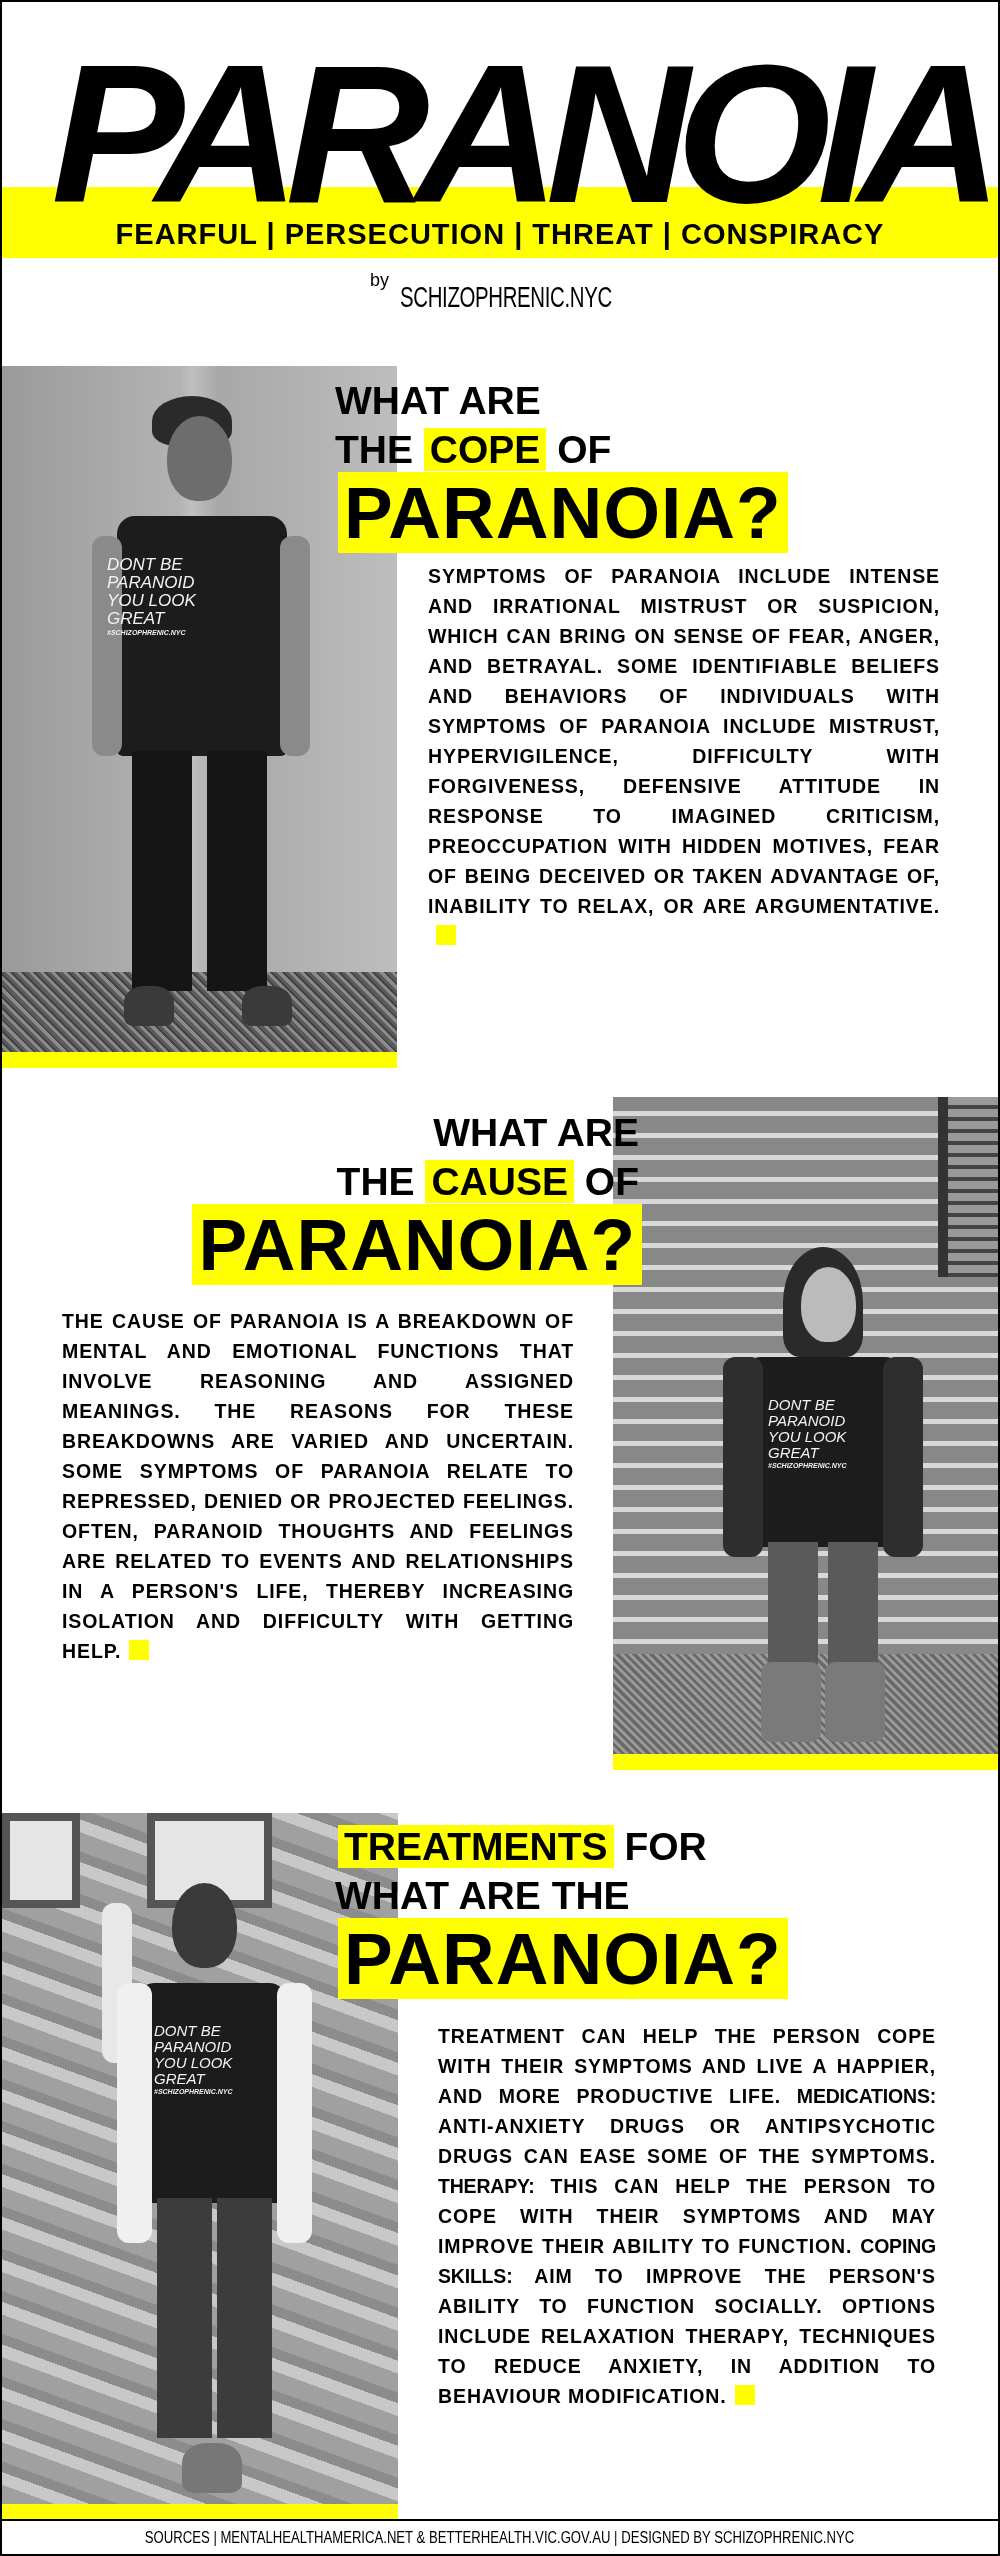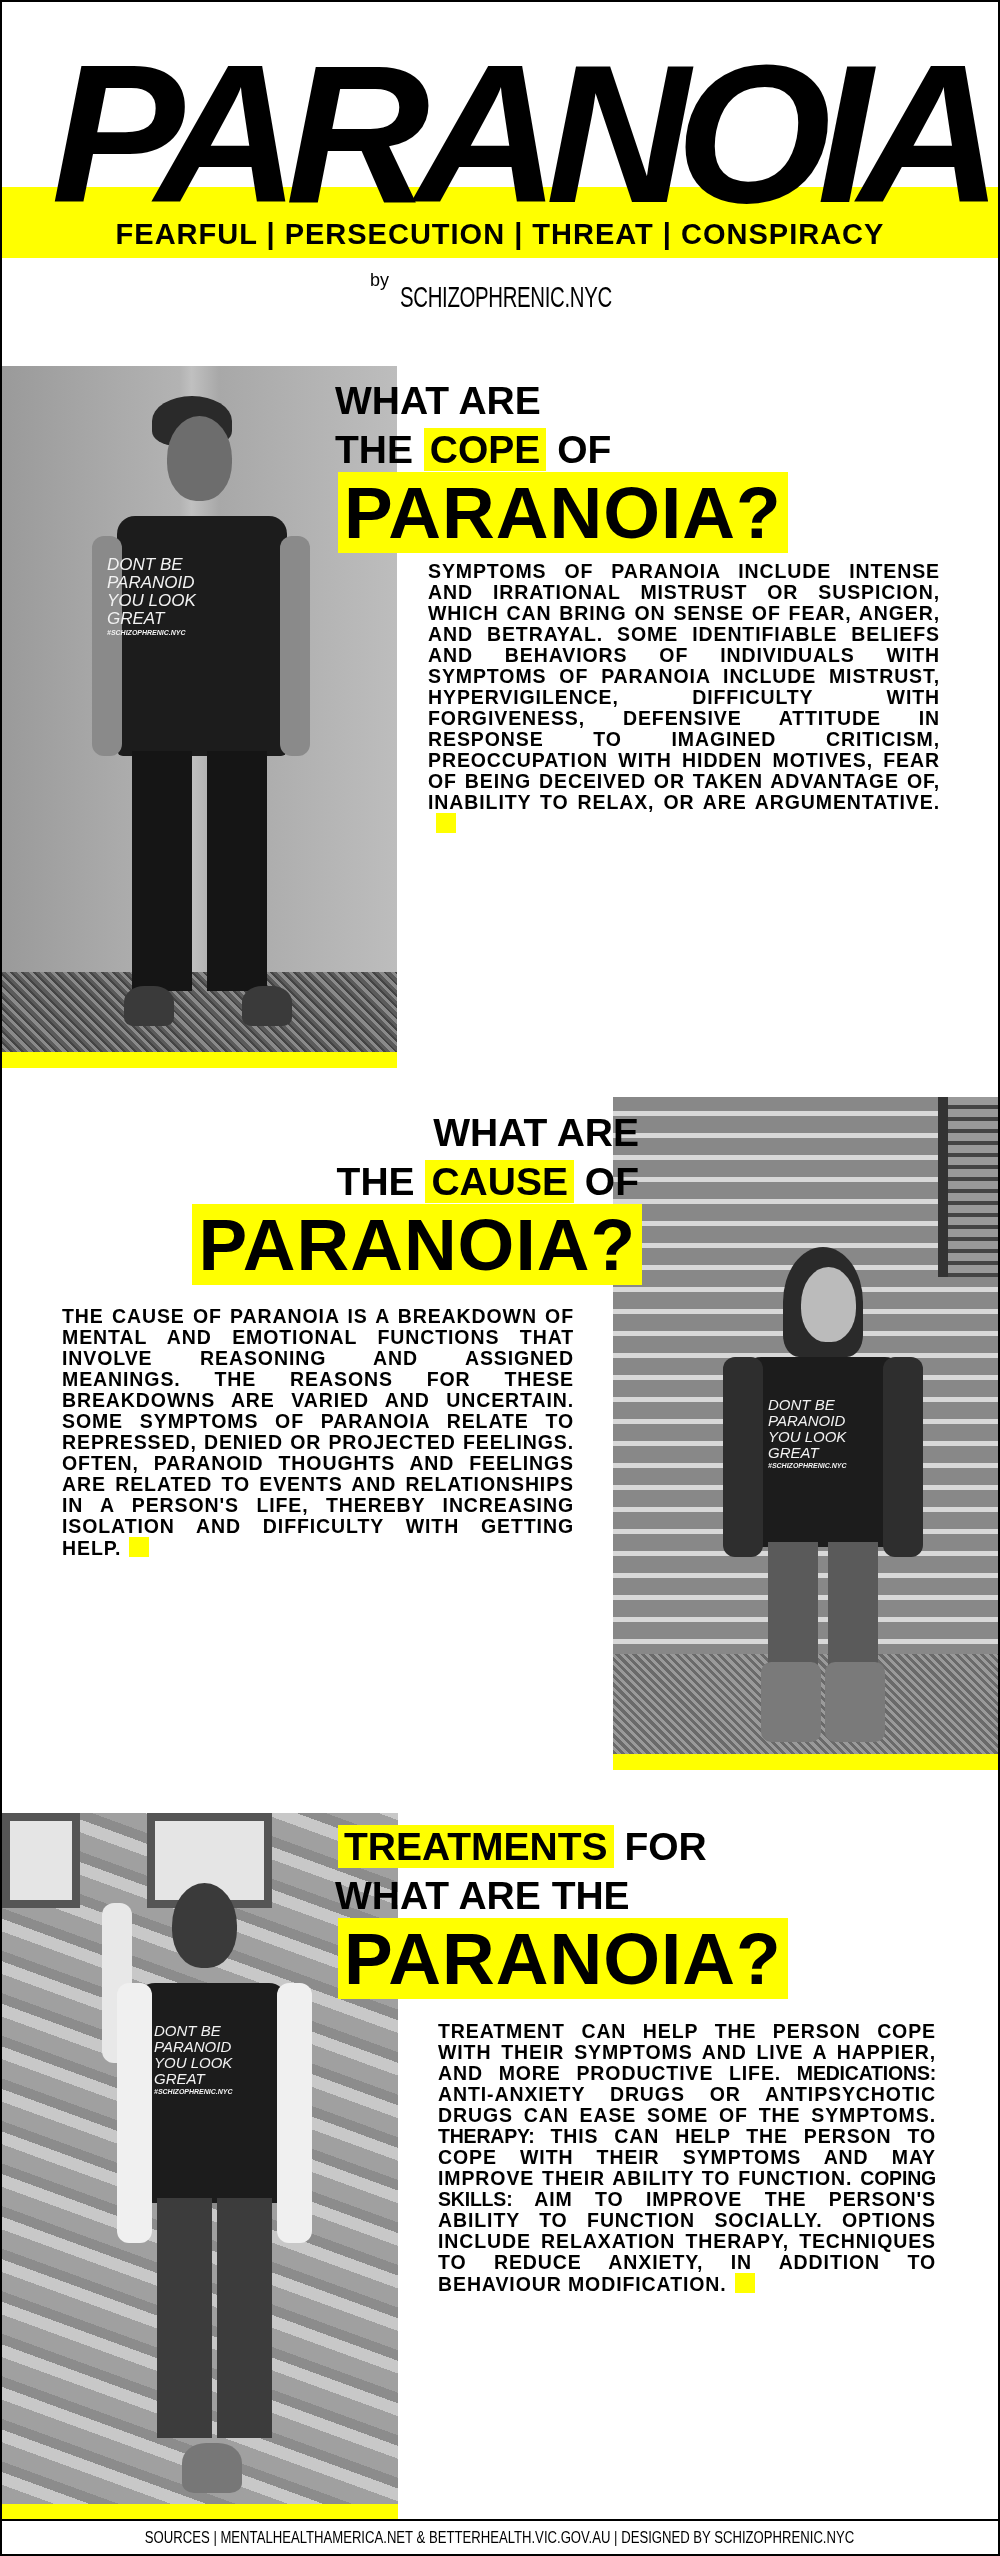--- a/index.html
+++ b/index.html
@@ -40,21 +40,21 @@
   .shirt-text .tag { font-size: 7px; line-height: 10px; font-weight: bold; }
 
   
   .hl { position: absolute; font-family: "Liberation Sans", sans-serif; font-weight: 900; color: #000; z-index: 3; }
   .hl .line { display: block; white-space: nowrap; padding-left: 8px; }
   .hl .sm { font-size: 39px; line-height: 49px; letter-spacing: 0px; }
   .hl .big { font-size: 73px; line-height: 78px; letter-spacing: 1px; }
   .hl .hi { background: #ffff00; padding: 0 6px; }
 
   
-  .para { position: absolute; font-family: "Liberation Sans", sans-serif; font-weight: bold; font-size: 19.5px; line-height: 21px; letter-spacing: 0.9px; text-align: justify; z-index: 3; }
+  .para { position: absolute; font-family: "Liberation Sans", sans-serif; font-weight: bold; font-size: 19.5px; line-height: 30px; letter-spacing: 0.9px; text-align: justify; z-index: 3; }
   .para .k { font-weight: 900; letter-spacing: -0.2px; }
   .endmark { display: inline-block; width: 20px; height: 20px; background: #ffff00; vertical-align: -2px; margin-left: 8px; }
 
   
   .foot-rule { position: absolute; left: 0; top: 2519px; width: 1000px; height: 2px; background: #000; }
   .footer { position: absolute; left: 0; top: 2528px; width: 1000px; height: 22px; text-align: center; font-family: "Liberation Sans", sans-serif; font-size: 16px; line-height: 20px; }
   .footer span { display: inline-block; transform: scaleX(0.82); transform-origin: center; white-space: nowrap; }
 </style>
 </head>
 <body>

